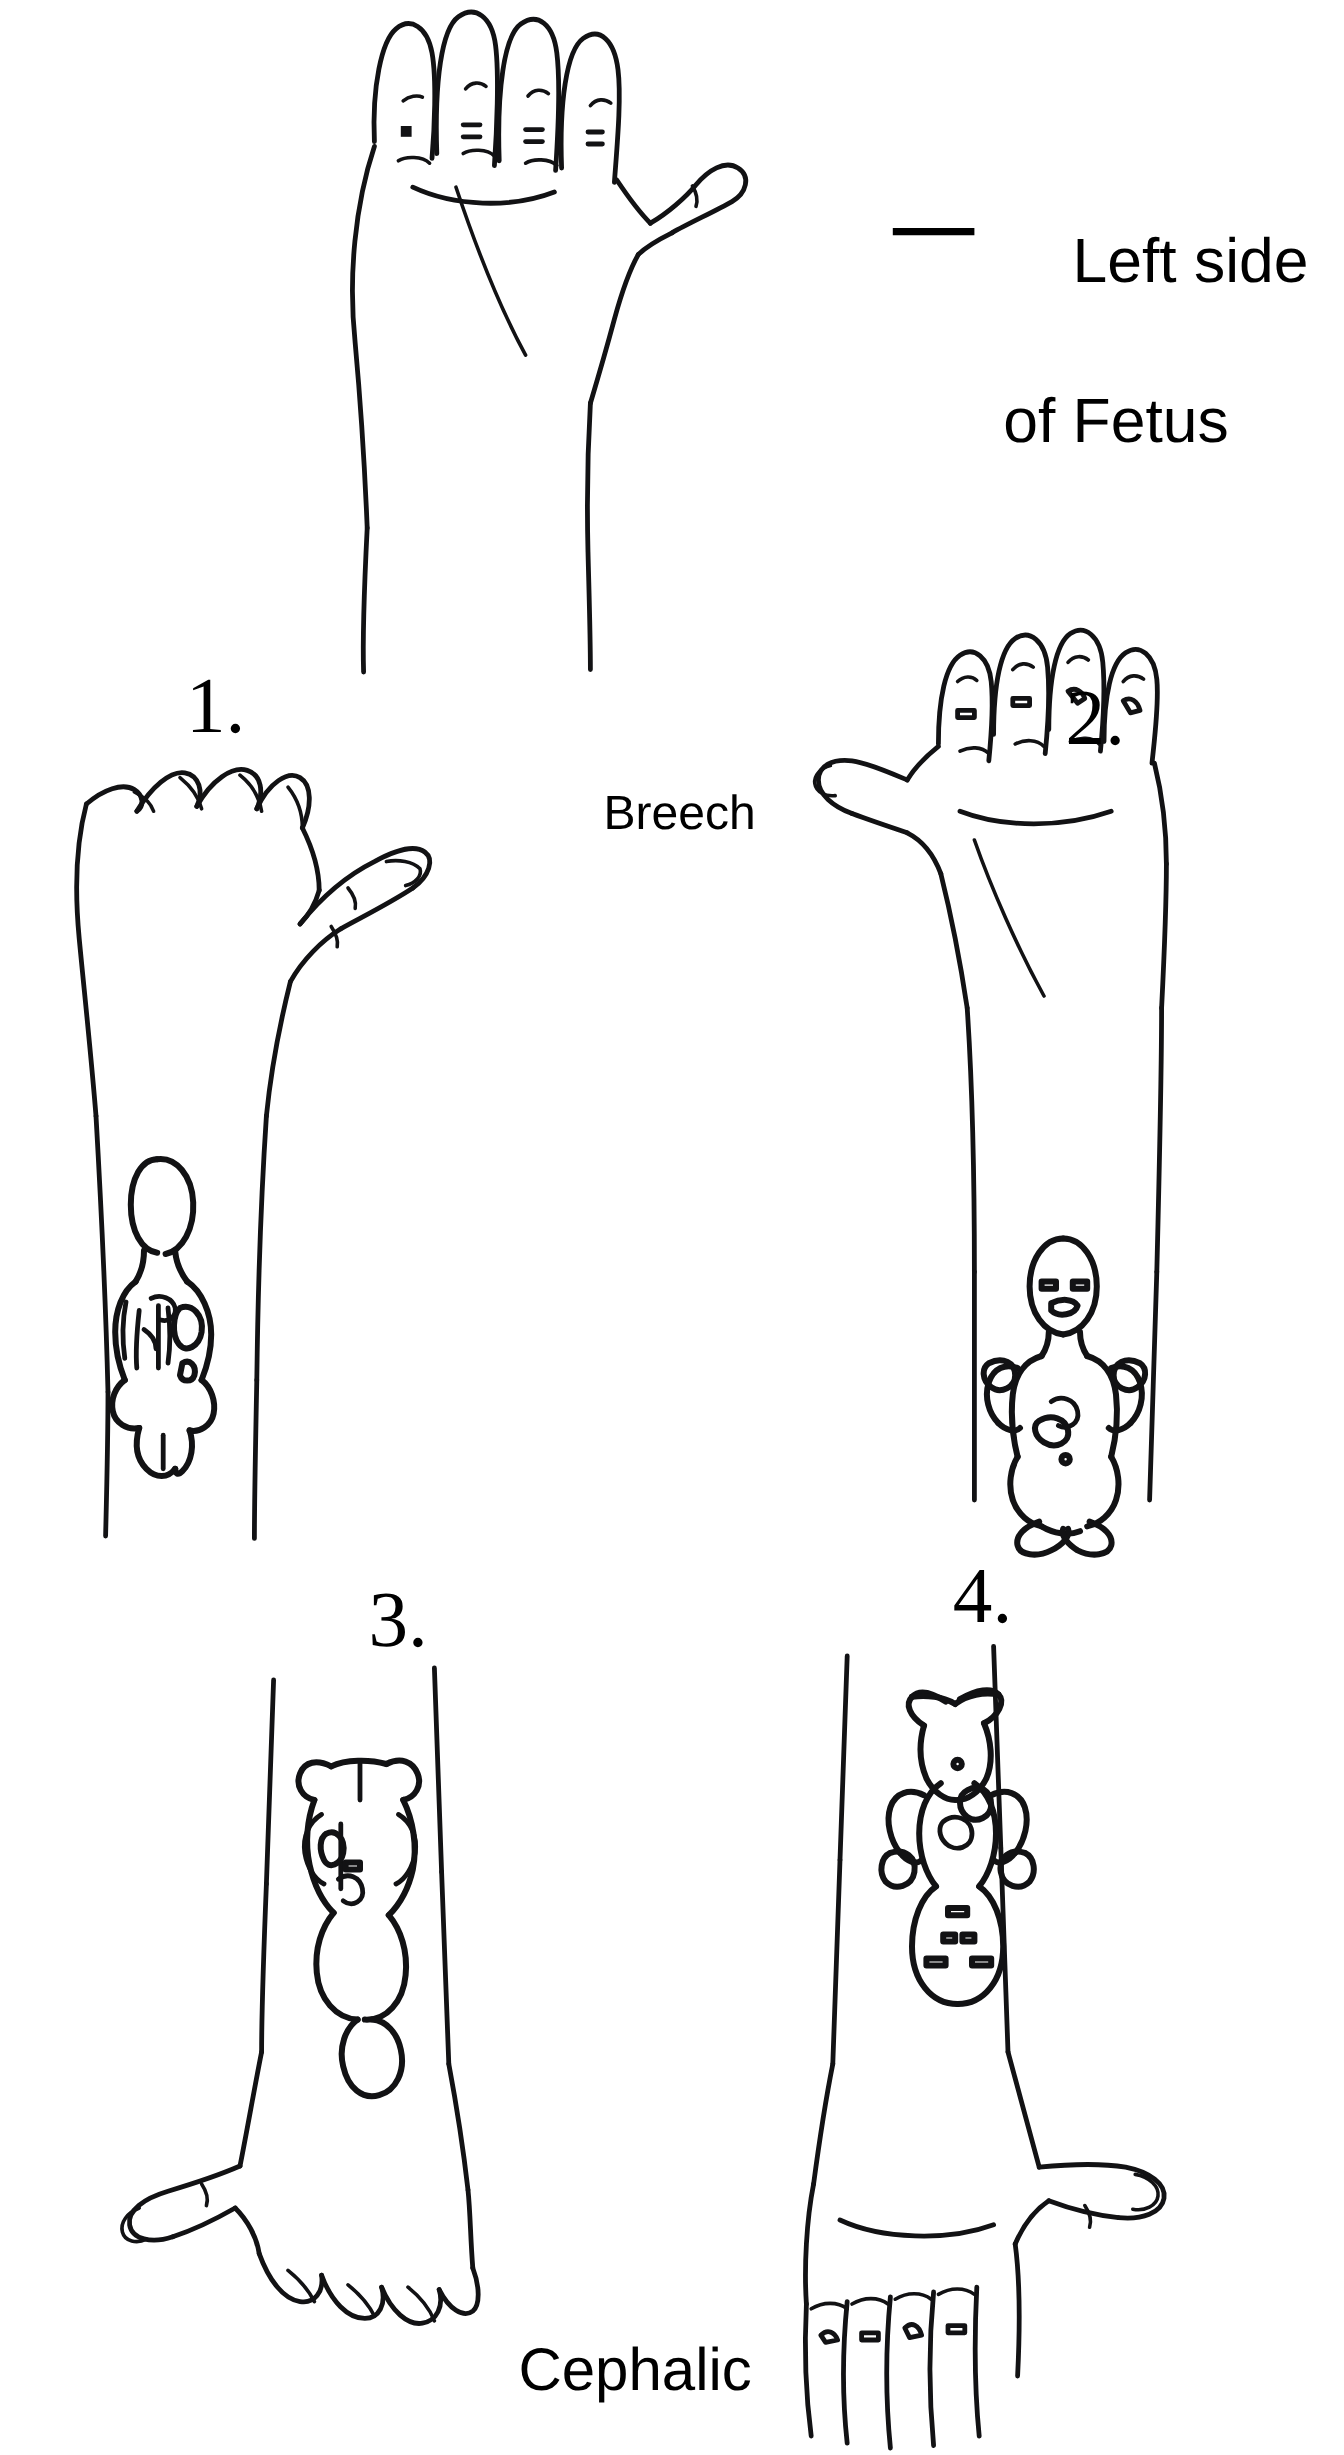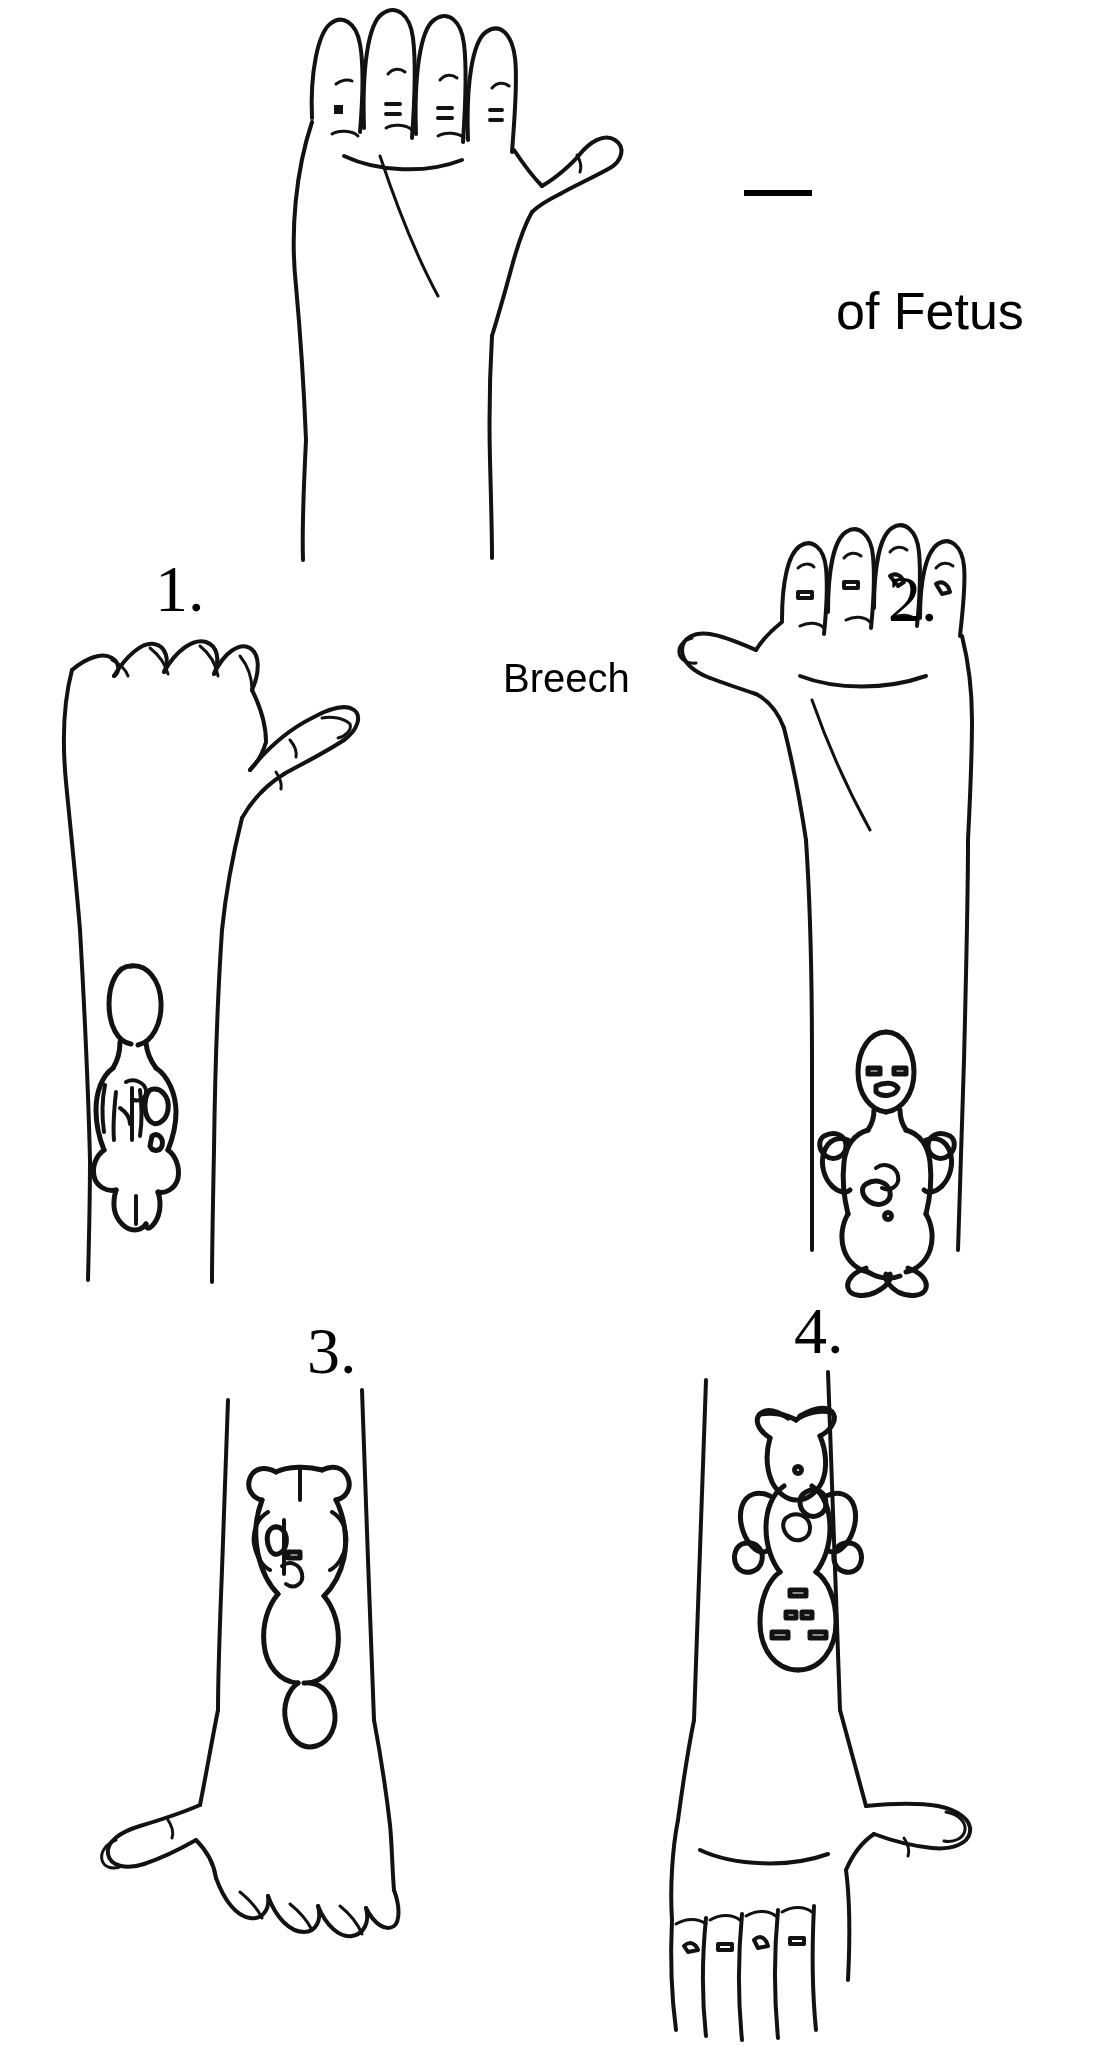--- a/index.html
+++ b/index.html
@@ -53,21 +53,21 @@
     font-family: "Liberation Serif", serif;
     font-weight: 400;
   }
 
   #annotation-left-side {
     left: 836px;
     top: 118px;
     font-size: 52px;
     line-height: 1.28;
   }
-  #annotation-left-side .line2 { display: block; margin-top: 27px; }
+  #annotation-left-side .line2 { display: block; }
 
   #stage-label-breech {
     left: 503px;
     top: 658px;
     font-size: 40px;
   }
   #stage-label-cephalic {
     left: 432px;
     top: 1950px;
     font-size: 50px;
@@ -393,25 +393,27 @@
       <path class="fill-dark" d="M790,1590 L806,1590 L806,1596 L790,1596 Z"></path>
       <path class="fill-dark" d="M786,1612 L796,1612 L796,1618 L786,1618 Z"></path>
       <path class="fill-dark" d="M802,1612 L812,1612 L812,1618 L802,1618 Z"></path>
       <path class="fill-dark" d="M772,1632 L788,1632 L788,1638 L772,1638 Z"></path>
       <path class="fill-dark" d="M810,1632 L826,1632 L826,1638 L810,1638 Z"></path>
     </g>
 
   </svg>
 
   <div class="txt label-sans" id="annotation-left-side">
+    <span>Left side</span>
     <span class="line2">of Fetus</span>
   </div>
 
   <div class="txt label-sans" id="stage-label-breech">Breech</div>
 
+  <div class="txt label-sans" id="stage-label-cephalic">Cephalic</div>
 
   <div class="txt label-serif panel-number" id="panel-number-1">1.</div>
 
   <div class="txt label-serif panel-number" id="panel-number-2">2.</div>
 
   <div class="txt label-serif panel-number" id="panel-number-3">3.</div>
 
   <div class="txt label-serif panel-number" id="panel-number-4">4.</div>
 
 </div>

